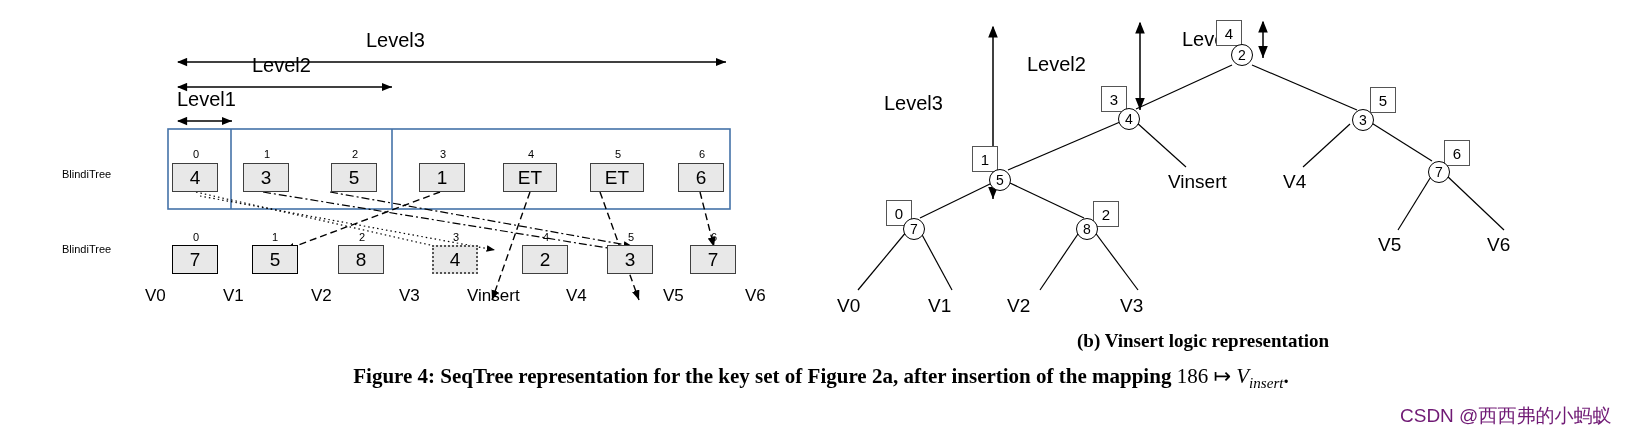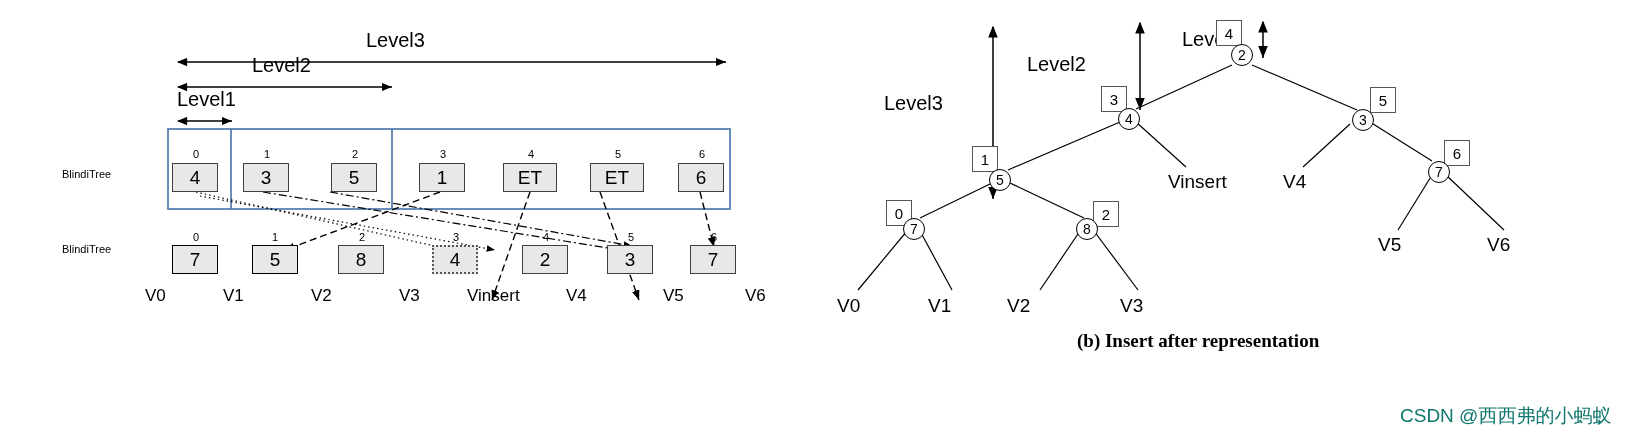--- a/index.html
+++ b/index.html
@@ -36,21 +36,21 @@
   .leaf{position:absolute;font-size:19px;white-space:nowrap;}
 
   
   .subcap{position:absolute;font-family:"Liberation Serif",serif;font-weight:bold;
           font-size:19px;white-space:nowrap;}
   .maincap{position:absolute;font-family:"Liberation Serif",serif;font-weight:bold;
            font-size:21px;white-space:nowrap;left:0;width:1642px;text-align:center;}
   .maincap .mathnum{font-weight:normal;font-family:"Liberation Serif",serif;}
   .maincap .mathv{font-style:italic;font-weight:normal;}
   .maincap .mathv sub{font-style:italic;font-size:0.72em;}
-  .wm{position:absolute;color:#0f766e;font-size:19px;white-space:nowrap;}
+  .wm{position:absolute;color:#701a75;font-size:19px;white-space:nowrap;}
 </style>
 </head>
 <body>
 
 <div class="fig">
 
   <svg viewBox="0 0 1642 444">
     <defs>
       <marker id="ah" markerWidth="9" markerHeight="9" refX="8" refY="3.2" orient="auto" markerUnits="strokeWidth">
         <path d="M0,0 L8,3.2 L0,6.4 z" fill="#000"></path>
@@ -225,18 +225,19 @@
 
   <div class="leaf" style="left:837px;top:295px;">V0</div>
   <div class="leaf" style="left:928px;top:295px;">V1</div>
   <div class="leaf" style="left:1007px;top:295px;">V2</div>
   <div class="leaf" style="left:1120px;top:295px;">V3</div>
   <div class="leaf" style="left:1168px;top:171px;">Vinsert</div>
   <div class="leaf" style="left:1283px;top:171px;">V4</div>
   <div class="leaf" style="left:1378px;top:234px;">V5</div>
   <div class="leaf" style="left:1487px;top:234px;">V6</div>
 
-  <div class="subcap" style="left:1077px;top:330px;">(b) Insert after representation</div>
-
+  <div class="subcap" style="left:1077px;top:330px;">(b) Vinsert logic representation</div>
+
+  <div class="maincap" style="top:364px;"><span>Figure 4: SeqTree representation for the key set of Figure 2a, after insertion of the mapping </span><span class="mathnum">186</span><span class="mathnum"> ↦ </span><span class="mathv"><span>V</span><sub>insert</sub></span><span>.</span></div>
 
   <div class="wm" style="left:1400px;top:403px;">CSDN @西西弗的小蚂蚁</div>
 
 </div>
 
 </body></html>

